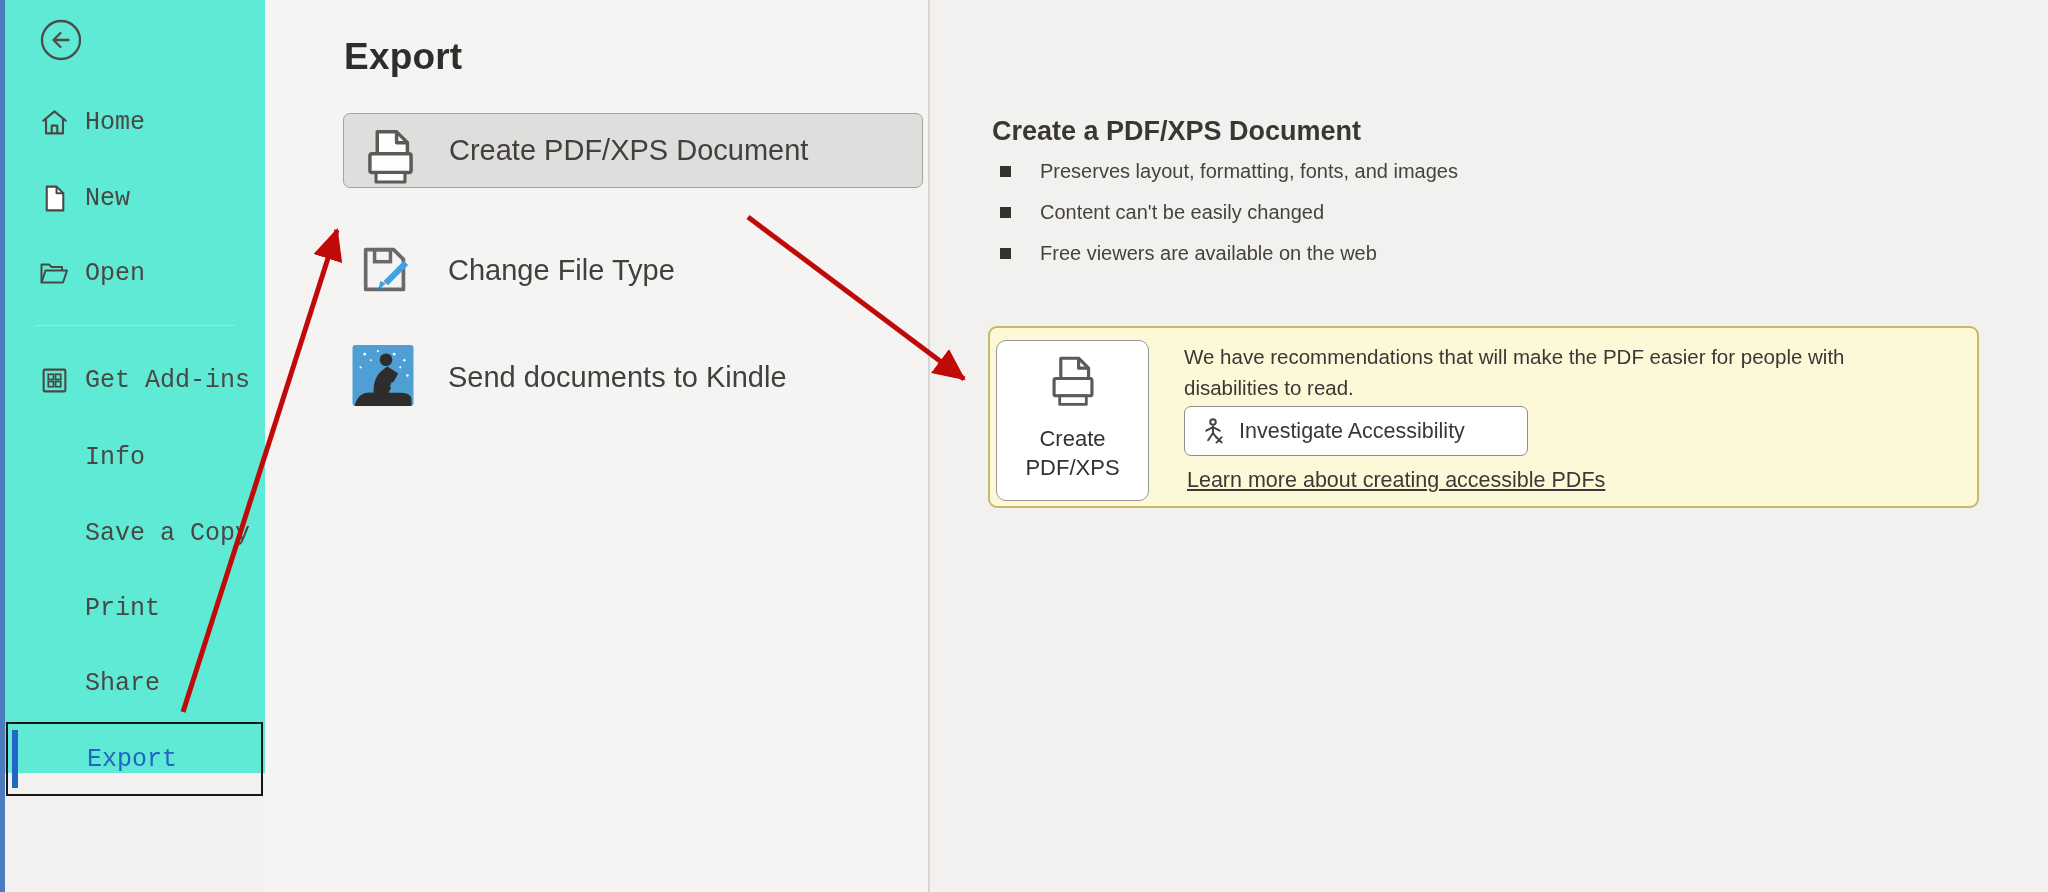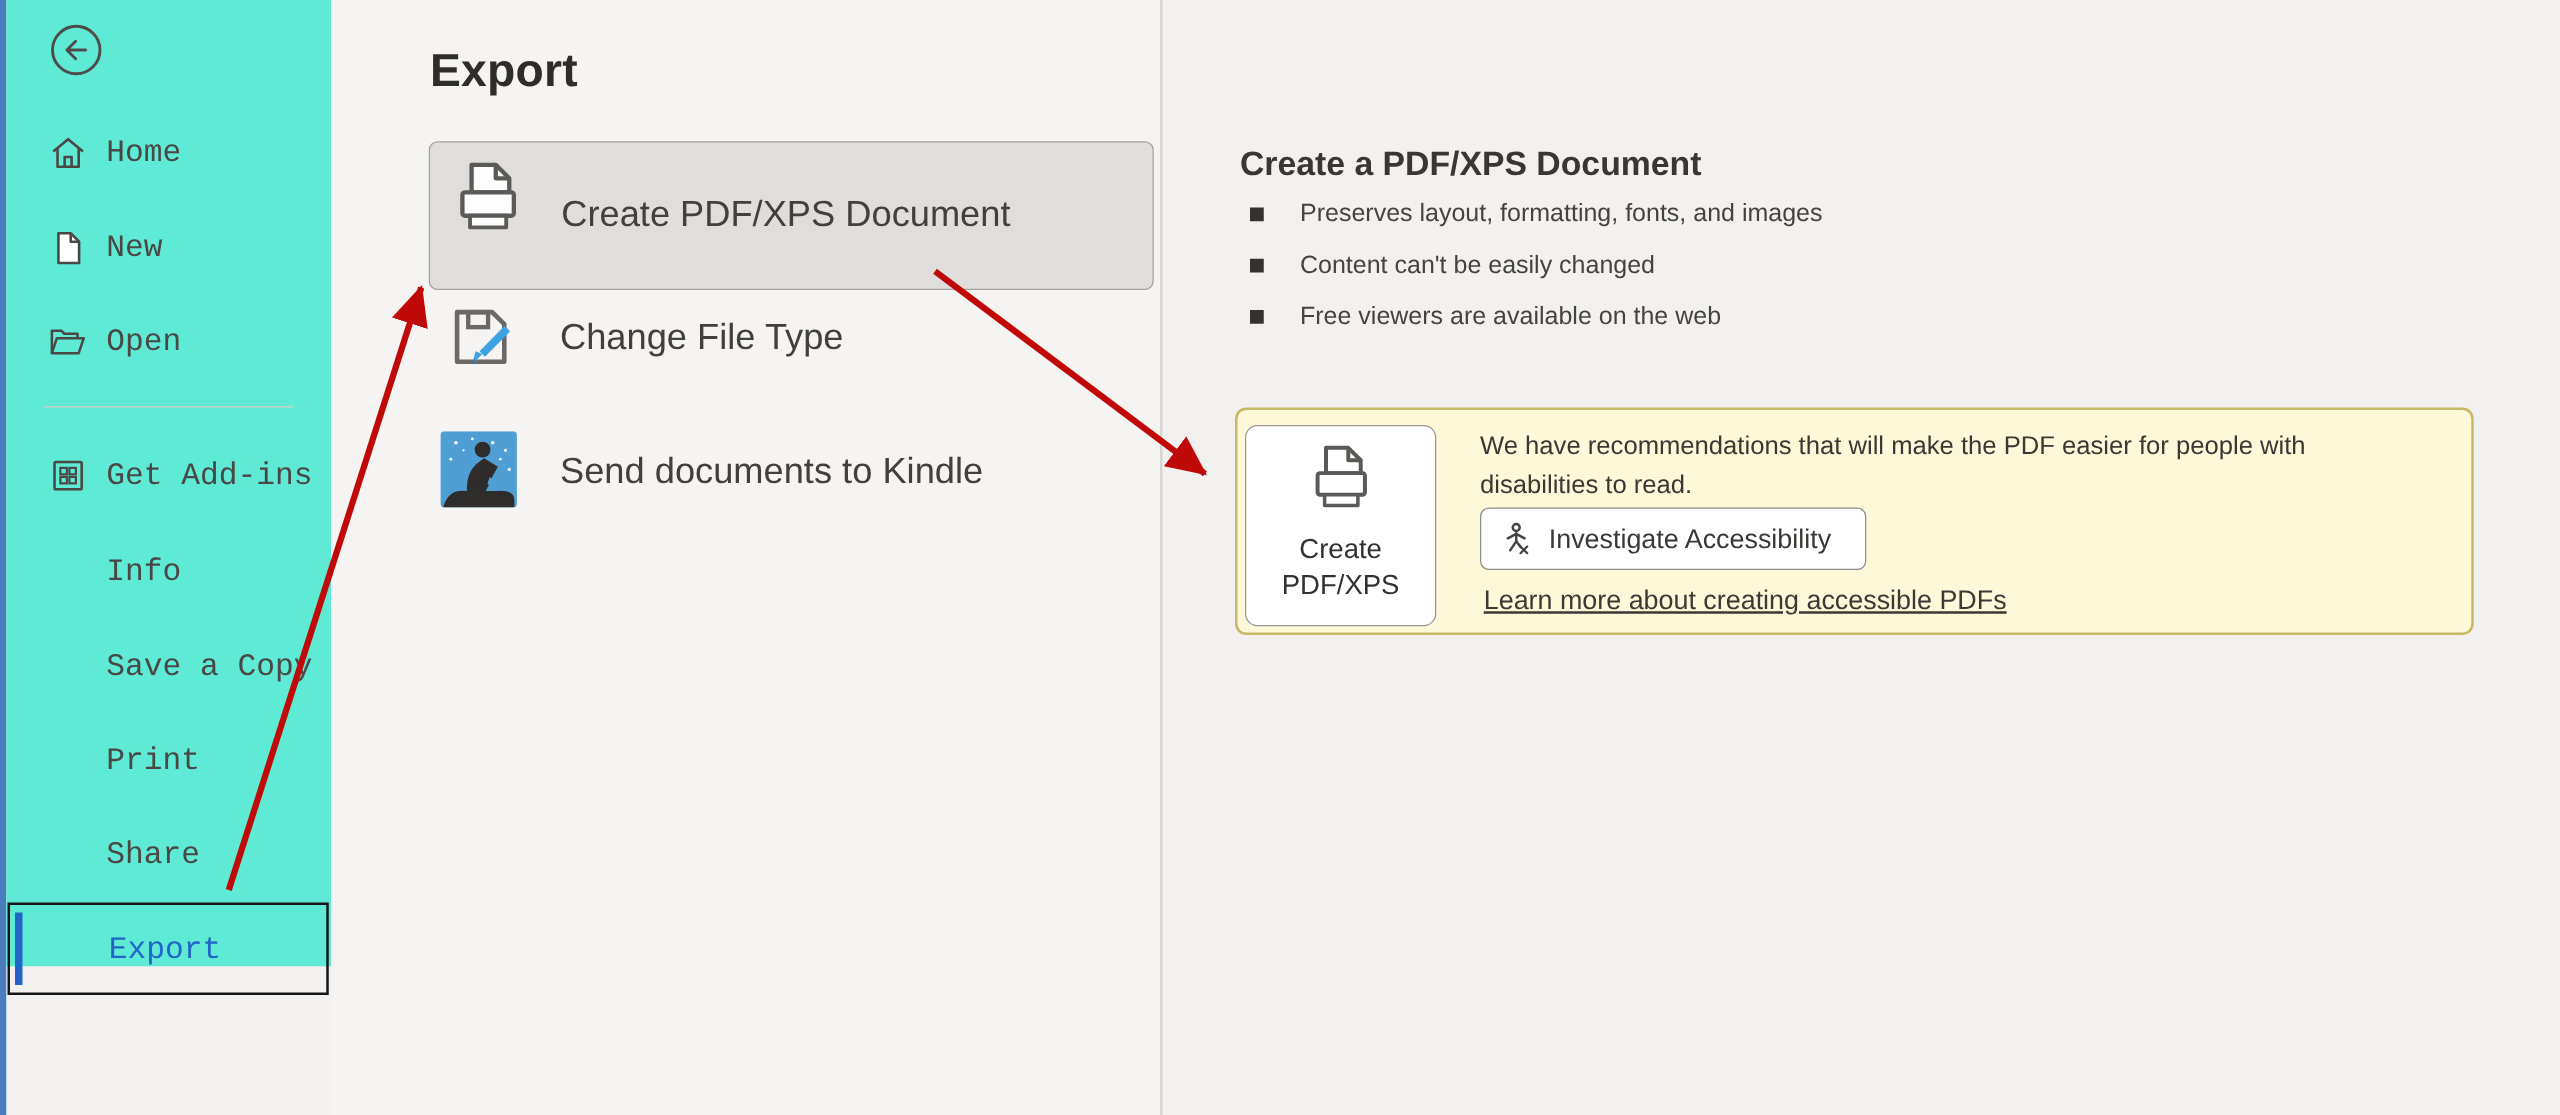--- a/index.html
+++ b/index.html
@@ -22,42 +22,42 @@
   .export-box .selbar{ position:absolute; left:4px; top:6px; width:6px; height:58px; background:#2266c5; }
   .export-box .lbl{ position:absolute; left:79px; font-size:25px; color:#2266c5; }
 
   
   .middle{ position:absolute; left:265px; top:0; width:663px; height:892px; background:#f5f4f2; }
   .vdivider{ position:absolute; left:928px; top:0; width:2px; height:892px; background:#d8d5d2; }
   .page-title{ position:absolute; left:344px; top:36px; font-size:37px; font-weight:700; color:#2e2d2c; letter-spacing:0.2px; }
 
   .option{ position:absolute; left:343px; width:580px; display:flex; align-items:center; cursor:pointer; }
   .option .olbl{ position:absolute; left:105px; font-size:29px; color:#42403e; white-space:nowrap; }
-  .option.selected{ top:113px; height:119px; background:#dfdedc; border:1.5px solid #a5a3a0; border-radius:7px; }
+  .option.selected{ top:113px; height:75px; background:#dfdedc; border:1.5px solid #a5a3a0; border-radius:7px; }
   .option.row2{ top:226px; height:88px; }
   .option.row3{ top:341px; height:72px; }
   .option .oico{ position:absolute; }
   .option.selected .oico{ left:19px; top:15px; }
   .option.row2 .oico{ left:13px; top:14px; }
   .option.row3 .oico{ left:9px; top:4px; }
 
   
   .detail-heading{ position:absolute; left:992px; top:116px; font-size:27px; font-weight:700; color:#393734; white-space:nowrap;text-align:right; }
   .bullets{ position:absolute; left:1000px; top:151px; list-style:none; }
   .bullets li{ height:41px; display:flex; align-items:center; }
   .bullets .sq{ width:11px; height:11px; background:#35332f; margin-right:29px; flex:none; }
   .bullets .btxt{ font-size:20px; color:#45433f; white-space:nowrap;text-align:center; }
 
   .note{ position:absolute; left:988px; top:326px; width:991px; height:182px; background:#fcf8d8; border:2px solid #c8b964; border-radius:9px; }
   .create-btn{ position:absolute; left:6px; top:12px; width:153px; height:161px; background:#ffffff; border:1.5px solid #989694; border-radius:10px; display:flex; flex-direction:column; align-items:center; justify-content:flex-start; cursor:pointer; padding-top:15px; }
   .create-btn .cline{ font-size:22px; color:#33312f; line-height:29px; }
   .create-btn svg{ margin-bottom:8px; }
   .note-msg{ position:absolute; left:194px; top:13px; }
   .note-msg div{ font-size:20.5px; color:#3a3834; line-height:31px; white-space:nowrap; }
-  .invest-btn{ position:absolute; left:194px; top:78px; width:309px; height:50px; background:#ffffff; border:1.5px solid #8f8d8b; border-radius:7px; display:flex; align-items:center; cursor:pointer; }
+  .invest-btn{ position:absolute; left:194px; top:78px; width:344px; height:50px; background:#ffffff; border:1.5px solid #8f8d8b; border-radius:7px; display:flex; align-items:center; cursor:pointer; }
   .invest-btn svg{ margin-left:13px; }
   .invest-btn .ilbl{ margin-left:10px; font-size:21.5px; color:#3a3835; white-space:nowrap; }
   .learn-link{ position:absolute; left:197px; top:140px; font-size:21.5px; color:#3b3935; text-decoration:underline; white-space:nowrap; cursor:pointer; }
 
   
   .arrows{ position:absolute; left:0; top:0; width:2048px; height:892px; pointer-events:none; }
 </style>
 </head>
 <body>
 

